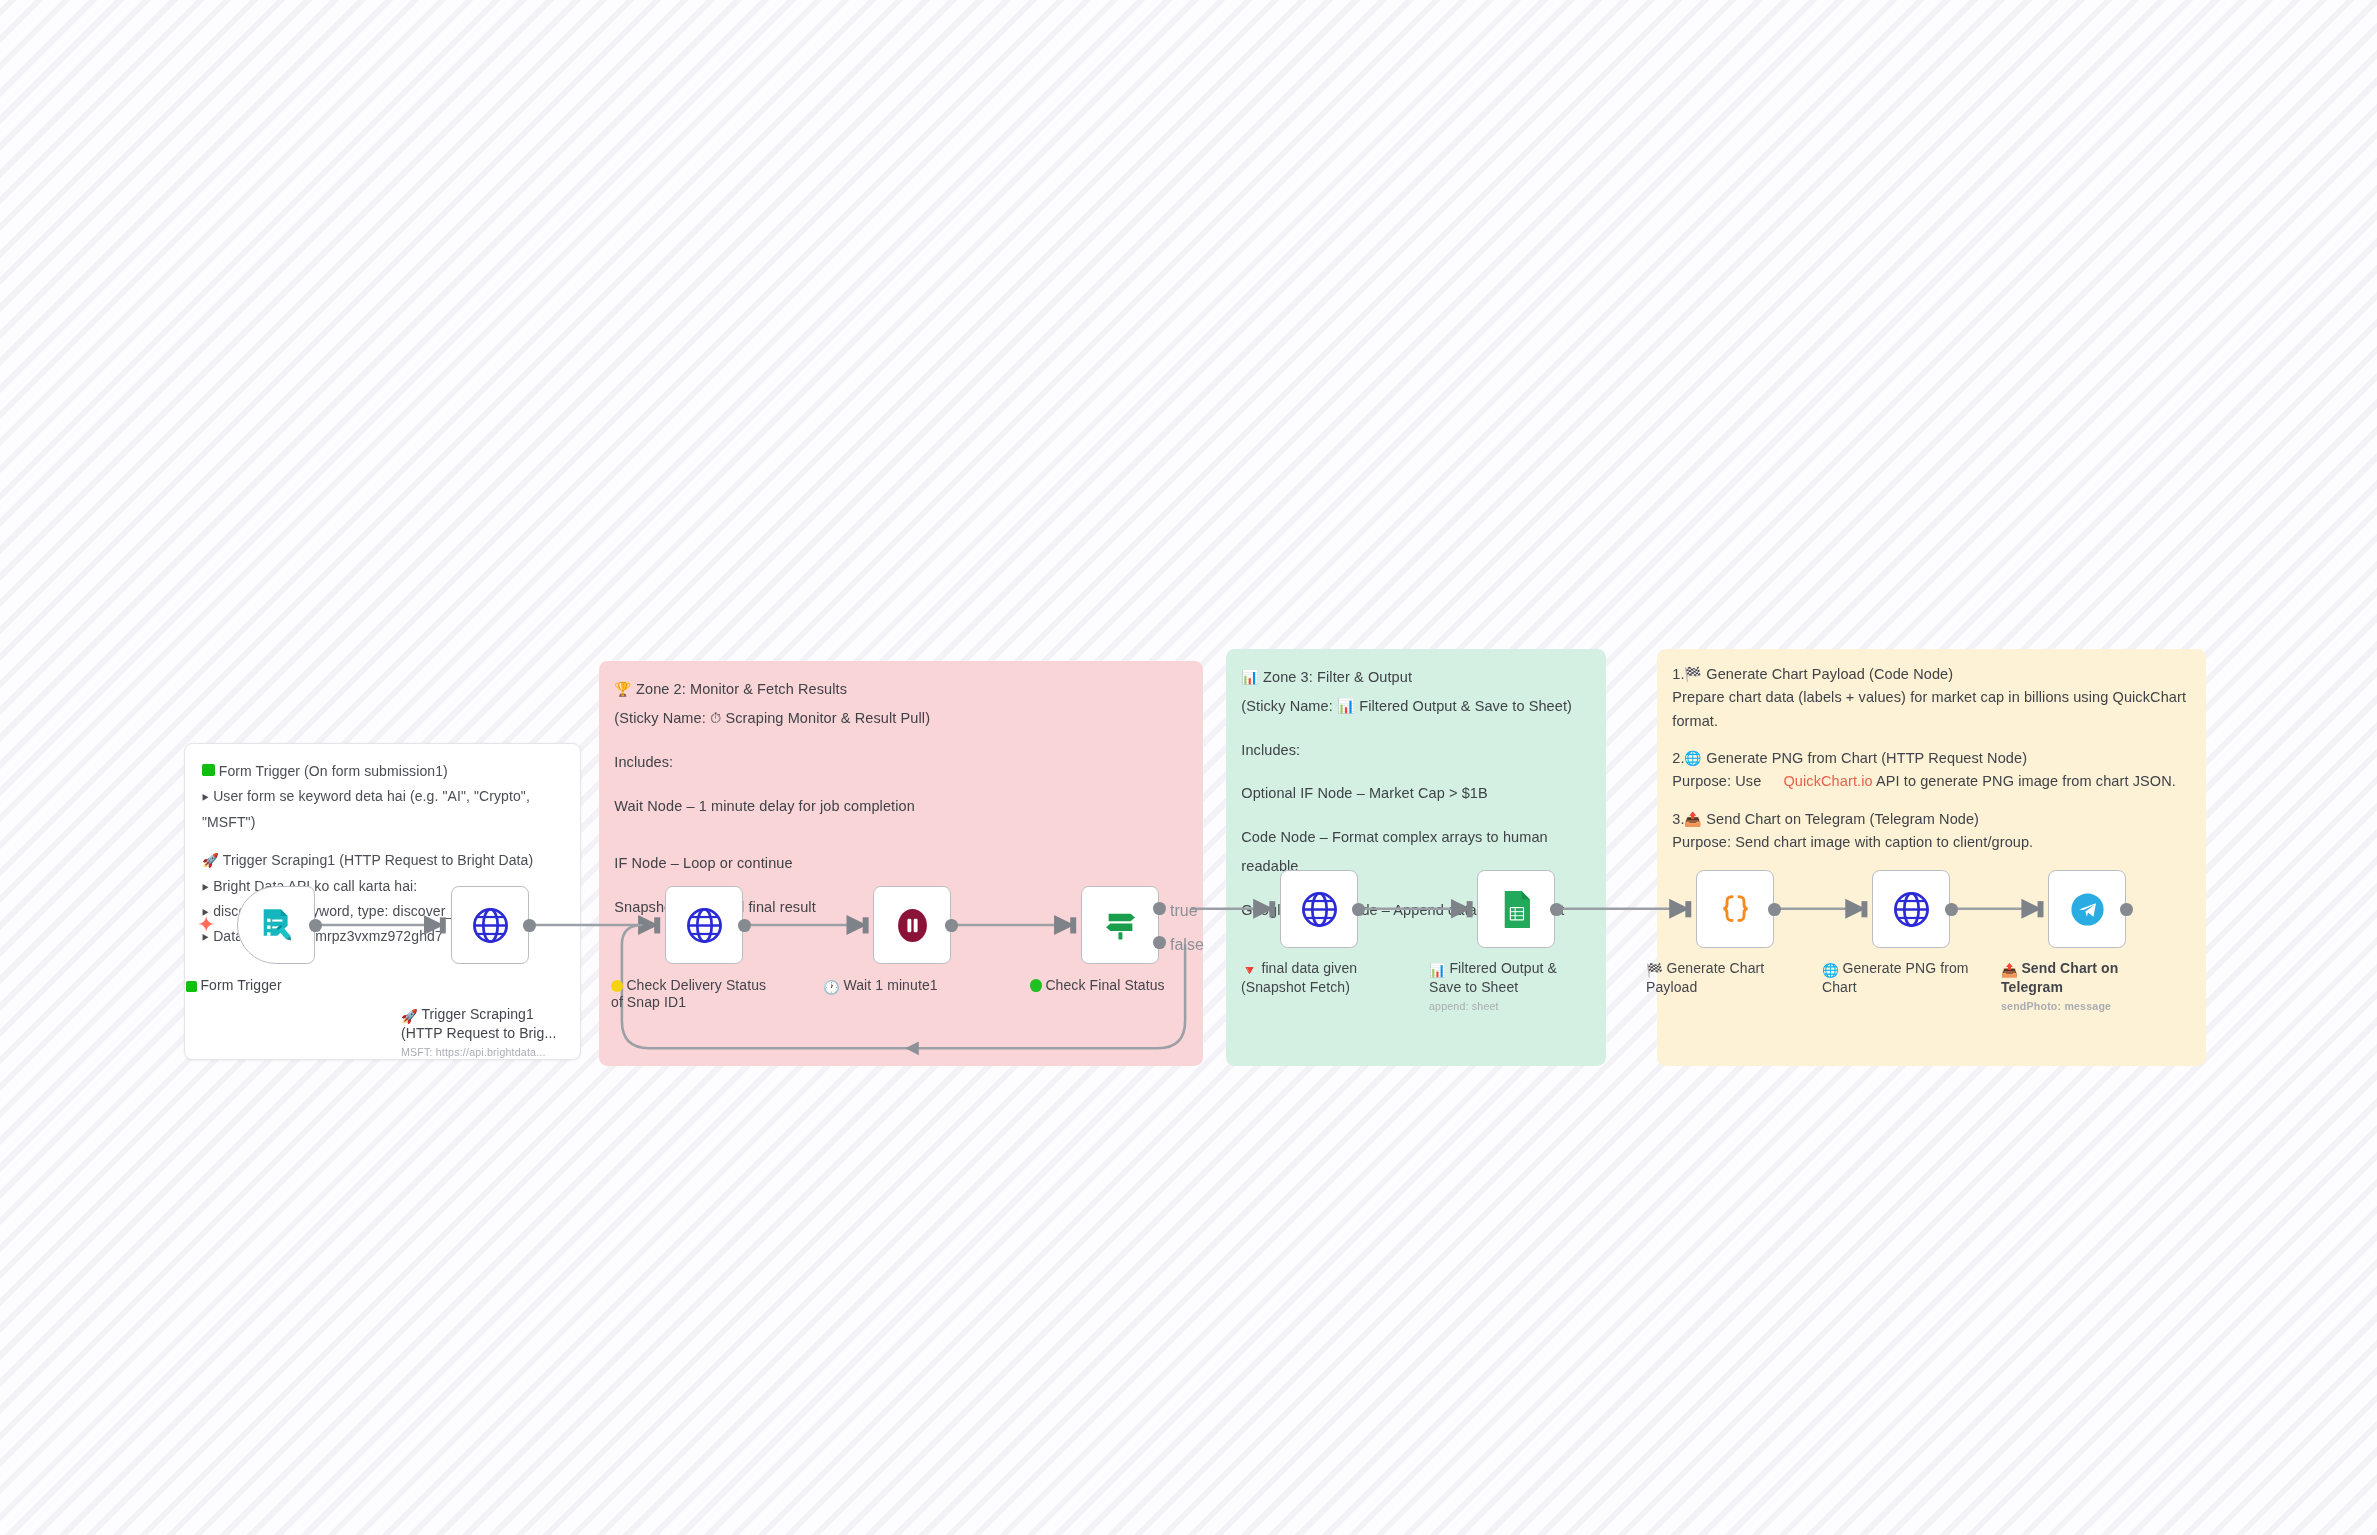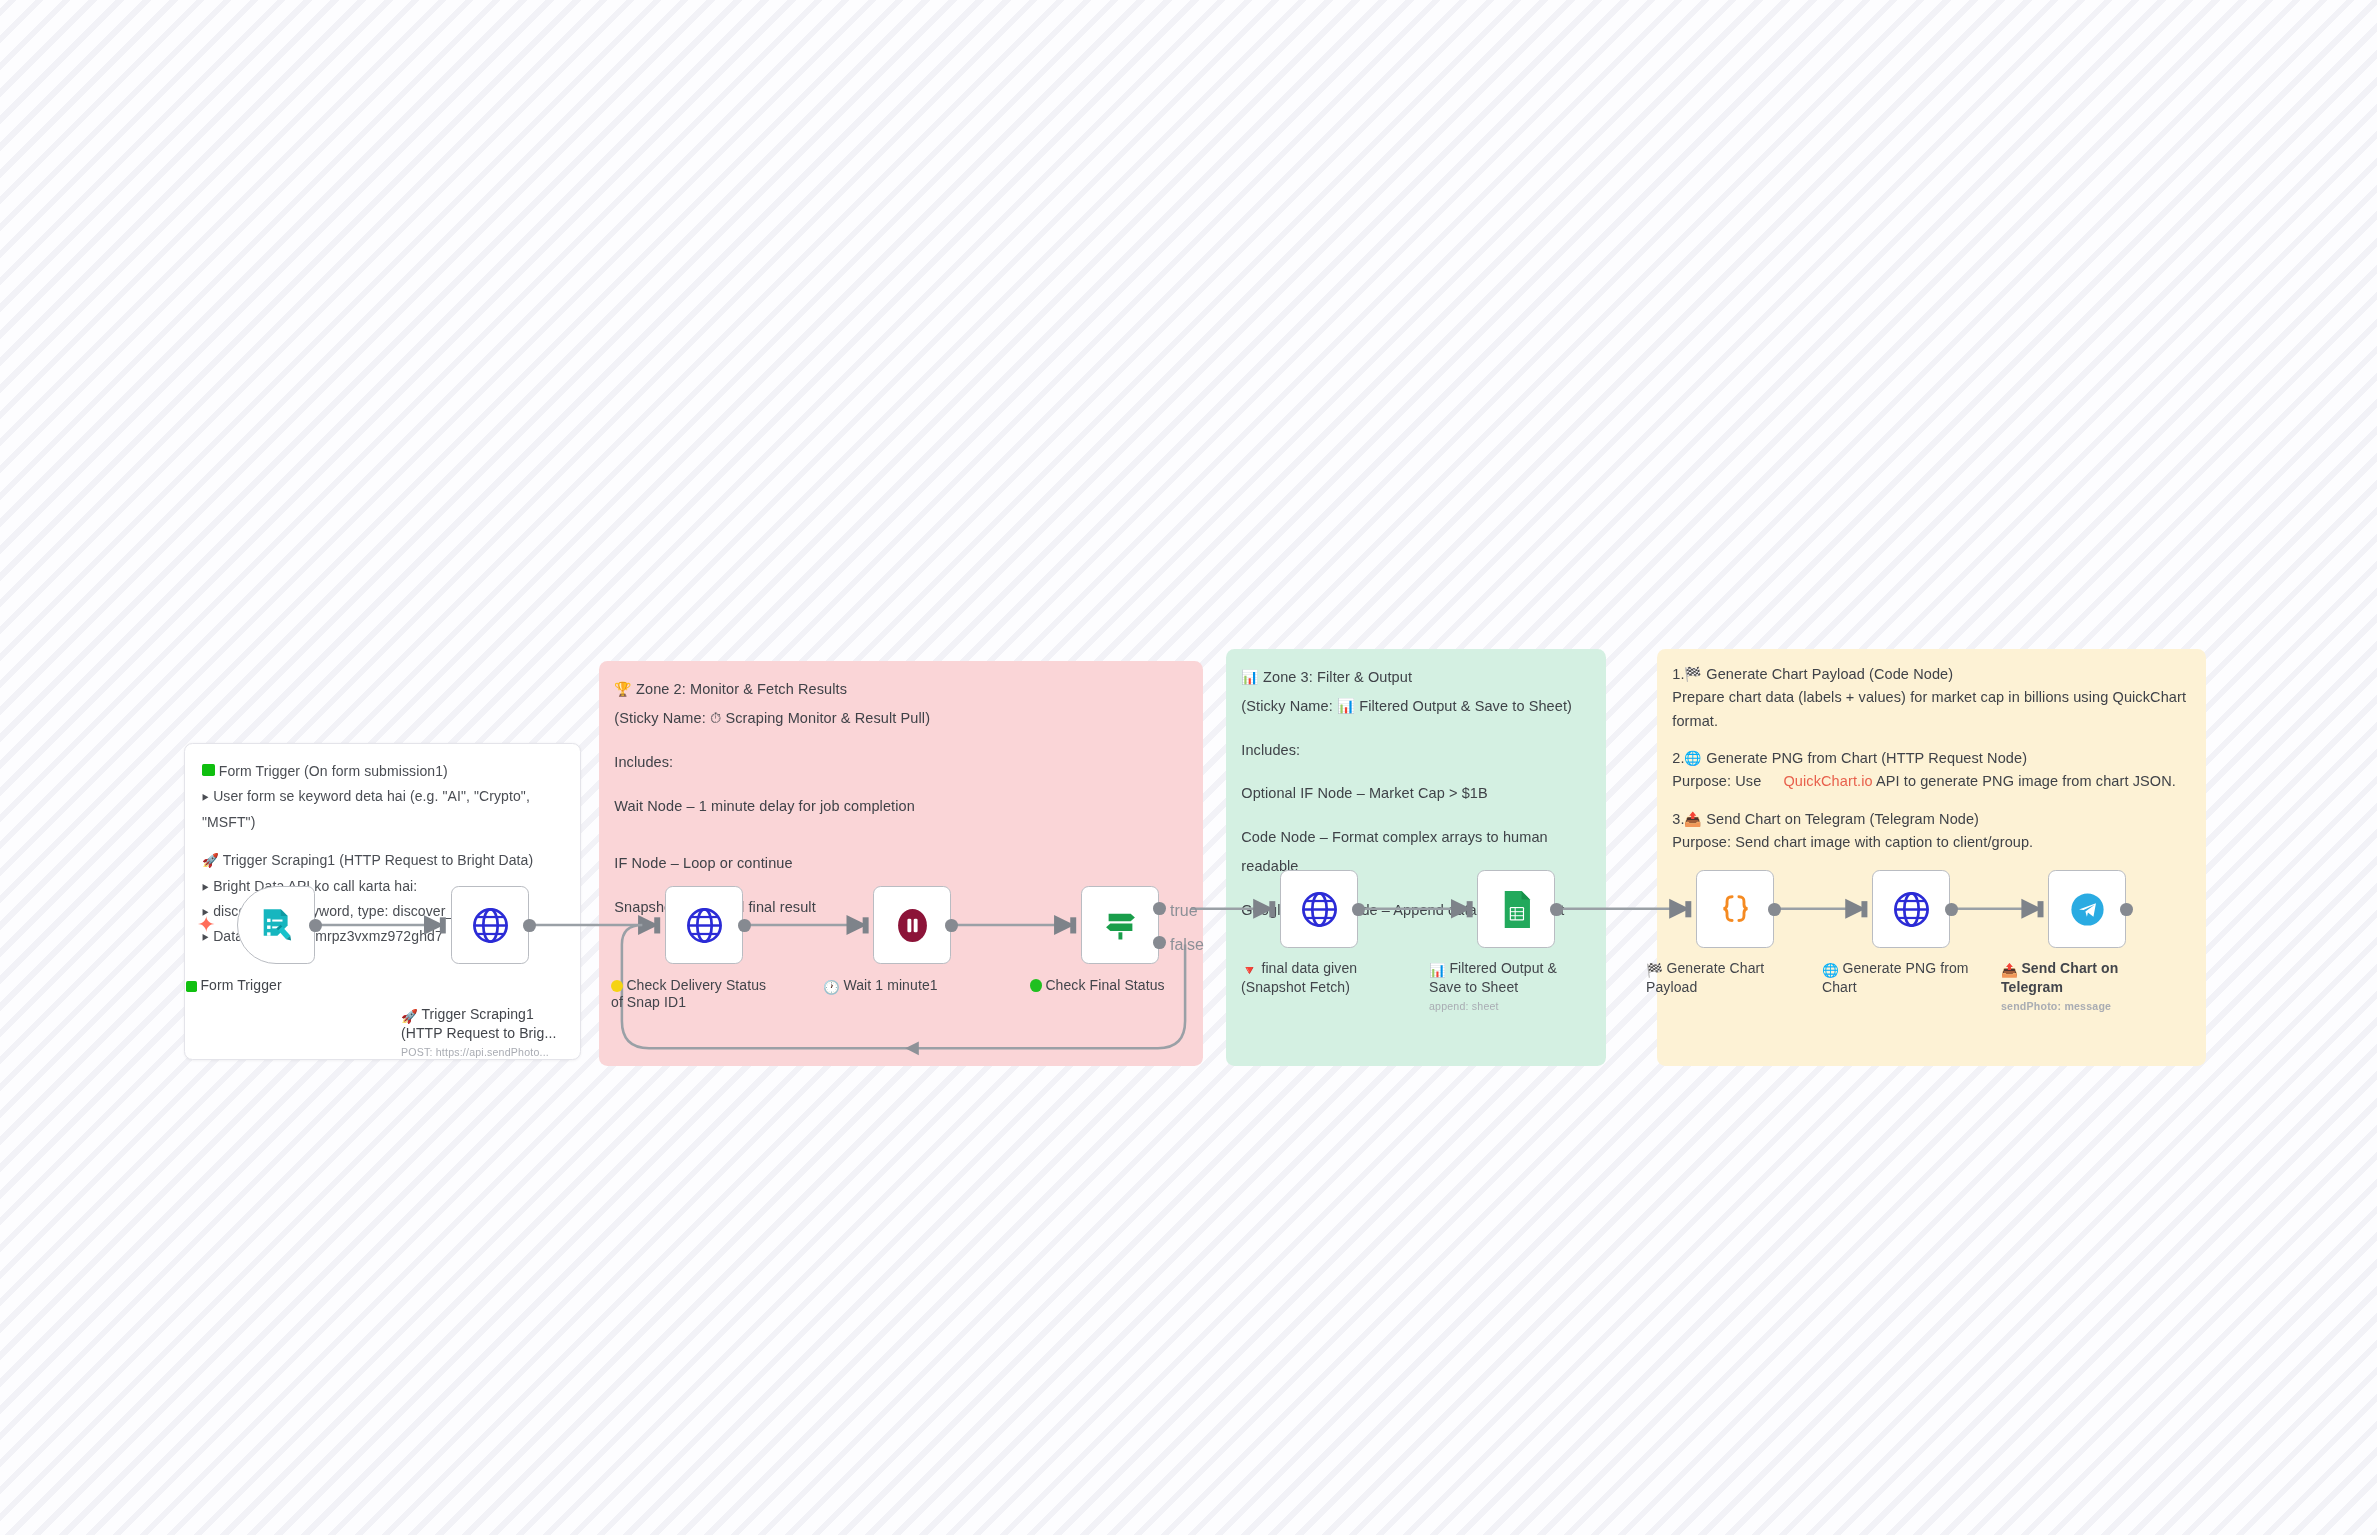--- a/index.html
+++ b/index.html
@@ -310,21 +310,21 @@
       <ellipse cx="23" cy="23" rx="8.5" ry="19" fill="none" stroke="#2b2bd6" stroke-width="3.2"></ellipse>
       <line x1="4" y1="23" x2="42" y2="23" stroke="#2b2bd6" stroke-width="3.2"></line>
       <line x1="8" y1="13" x2="38" y2="13" stroke="#2b2bd6" stroke-width="2.6"></line>
       <line x1="8" y1="33" x2="38" y2="33" stroke="#2b2bd6" stroke-width="2.6"></line>
     </svg>
   </div>
   <div class="port" style="left:523px; top:919px;"></div>
   <div class="node-label" style="left:401px; top:974px;margin-top:32px;">
     <span class="lbl-row"><span class="badge emoji">🚀</span><span>Trigger Scraping1</span></span>
     <span class="lbl-row">(HTTP Request to Brig...</span>
-    <span class="node-sub">POST: https://api.sendPhoto...</span>
+    <span class="node-sub">MSFT: https://api.brightdata...</span>
   </div>
 
   <div class="node" style="left:665px; top:886px;">
     <svg width="39" height="39" viewBox="0 0 46 46">
       <circle cx="23" cy="23" r="19" fill="none" stroke="#2b2bd6" stroke-width="3.2"></circle>
       <ellipse cx="23" cy="23" rx="8.5" ry="19" fill="none" stroke="#2b2bd6" stroke-width="3.2"></ellipse>
       <line x1="4" y1="23" x2="42" y2="23" stroke="#2b2bd6" stroke-width="3.2"></line>
       <line x1="8" y1="13" x2="38" y2="13" stroke="#2b2bd6" stroke-width="2.6"></line>
       <line x1="8" y1="33" x2="38" y2="33" stroke="#2b2bd6" stroke-width="2.6"></line>
     </svg>

